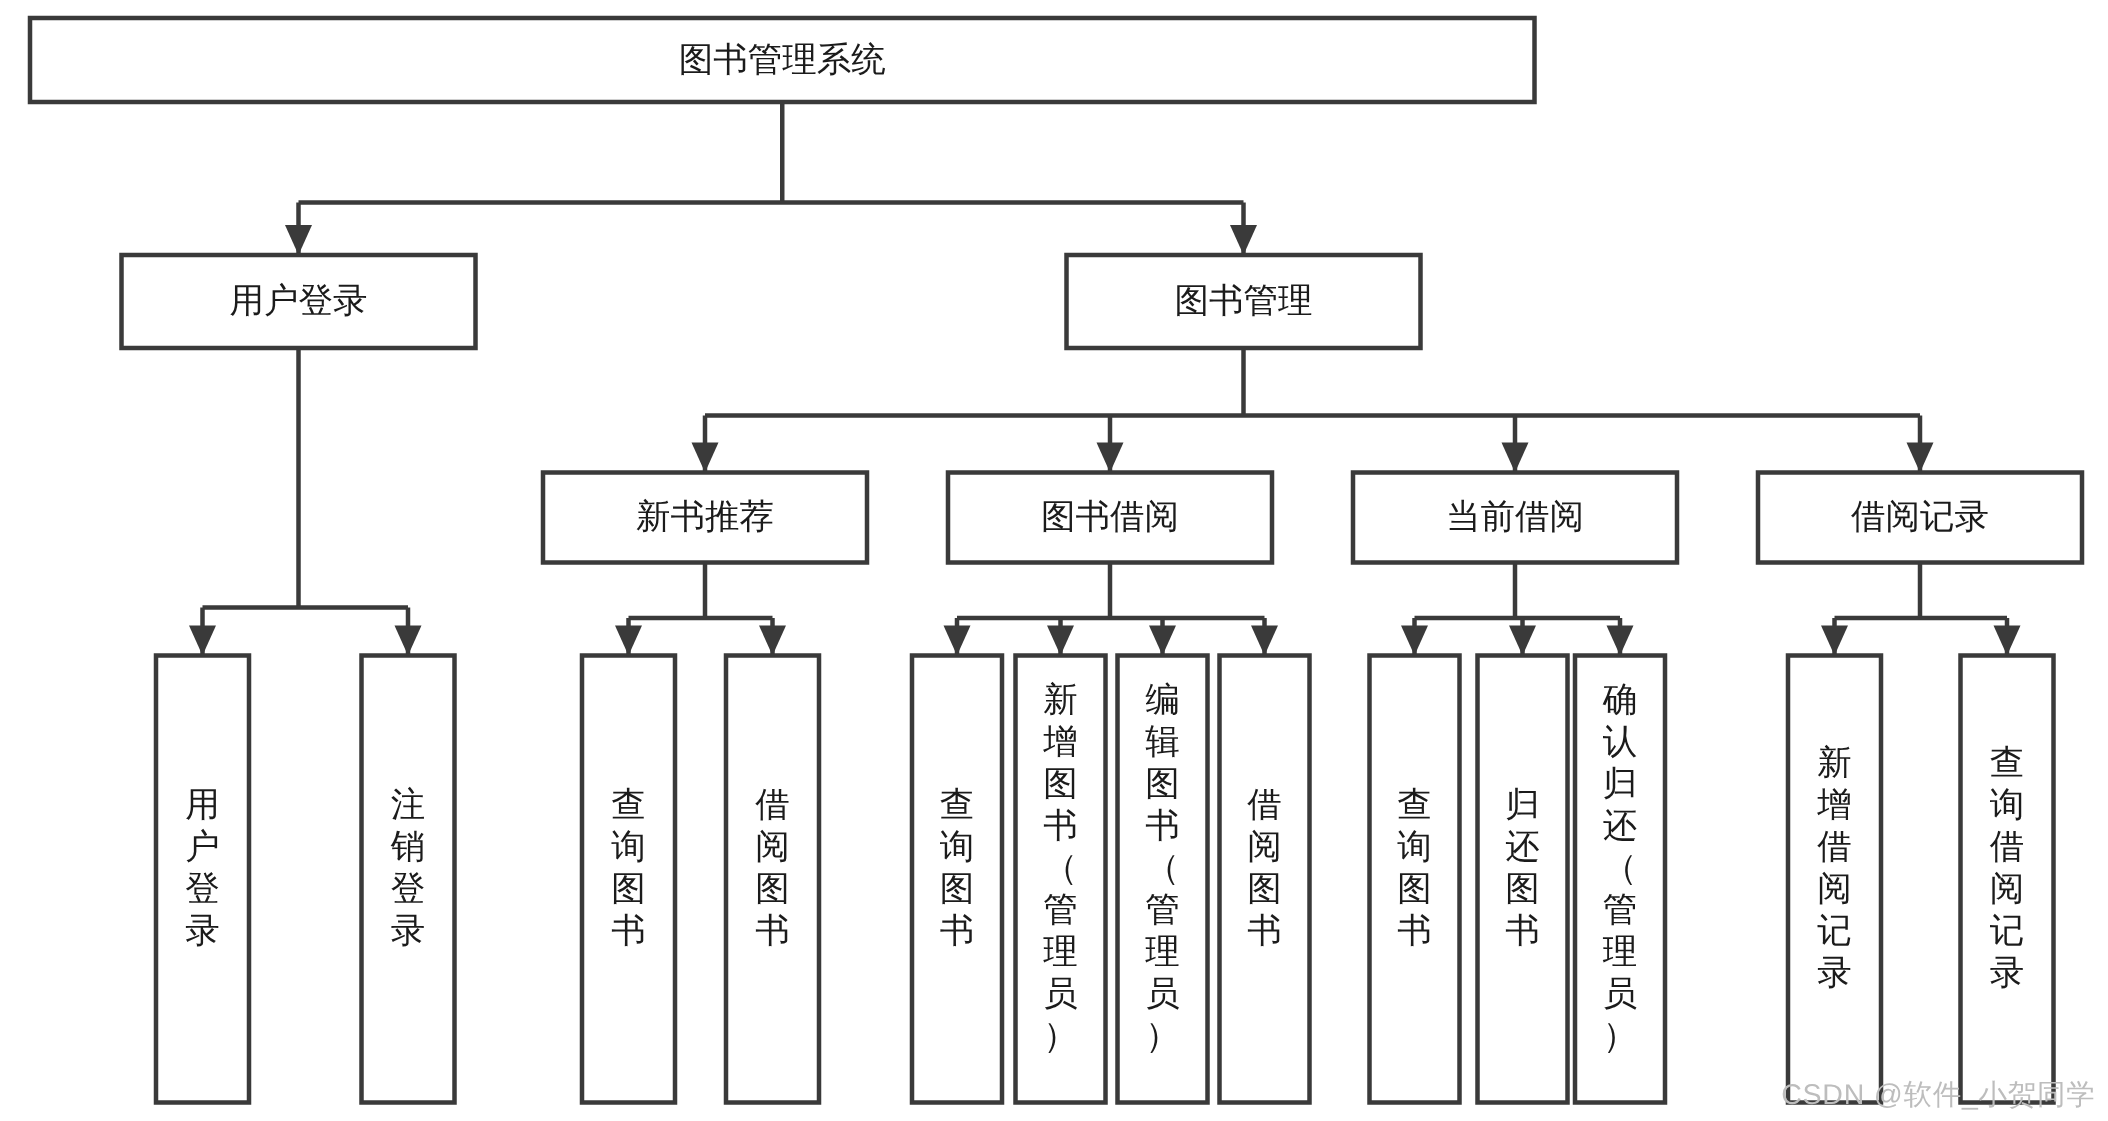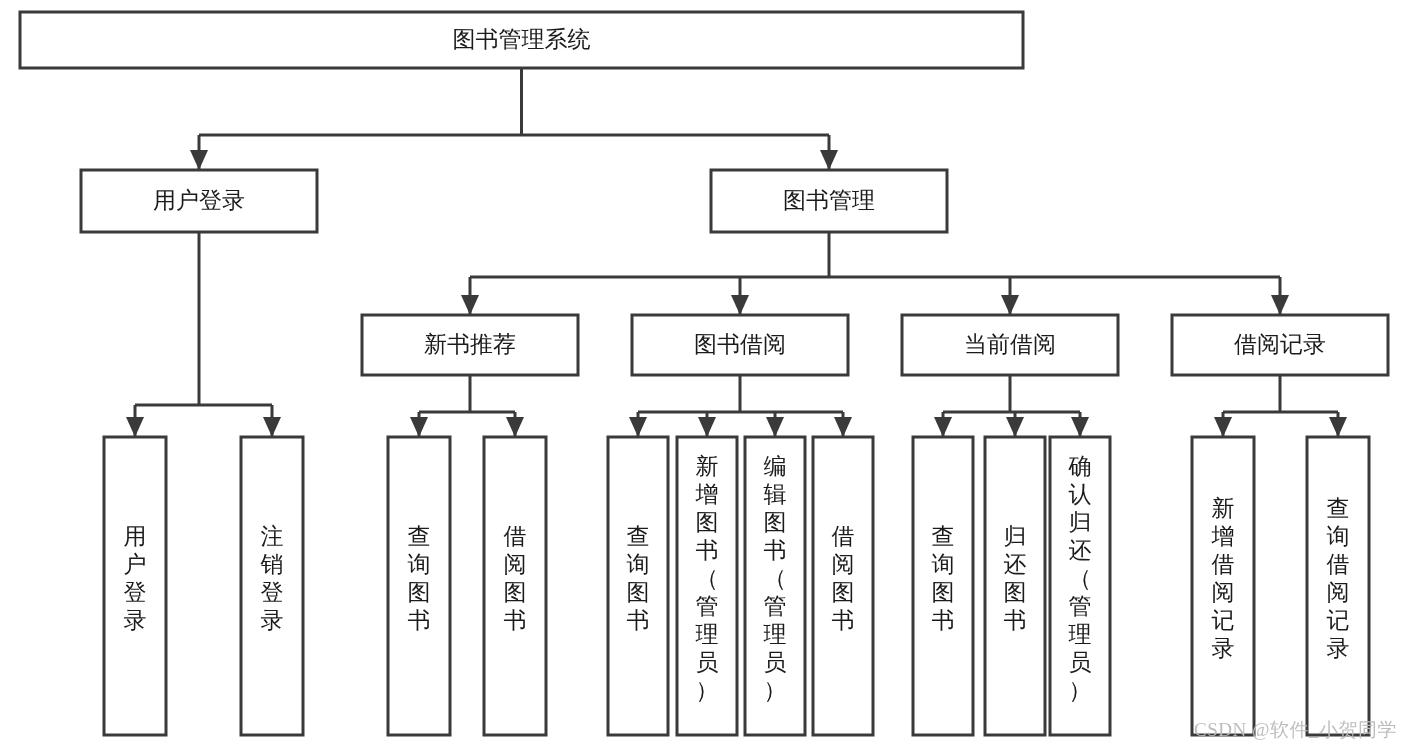--- a/index.html
+++ b/index.html
@@ -51,21 +51,21 @@
   .node-label-v {
     font-family: "Liberation Sans", "DejaVu Sans", sans-serif;
     font-size: 23px;
     fill: #1b1b1b;
     text-anchor: middle;
   }
   .watermark {
     position: absolute;
     right: 8px;
     bottom: 4px;
-    font-family: Liberation Serif, serif;
+    font-family: Liberation Sans, sans-serif;
     font-size: 19px;
     color: #bdbdbd;
     letter-spacing: 0.5px;
     white-space: nowrap;
     pointer-events: none;
   }
 </style>
 </head>
 <body>
 

